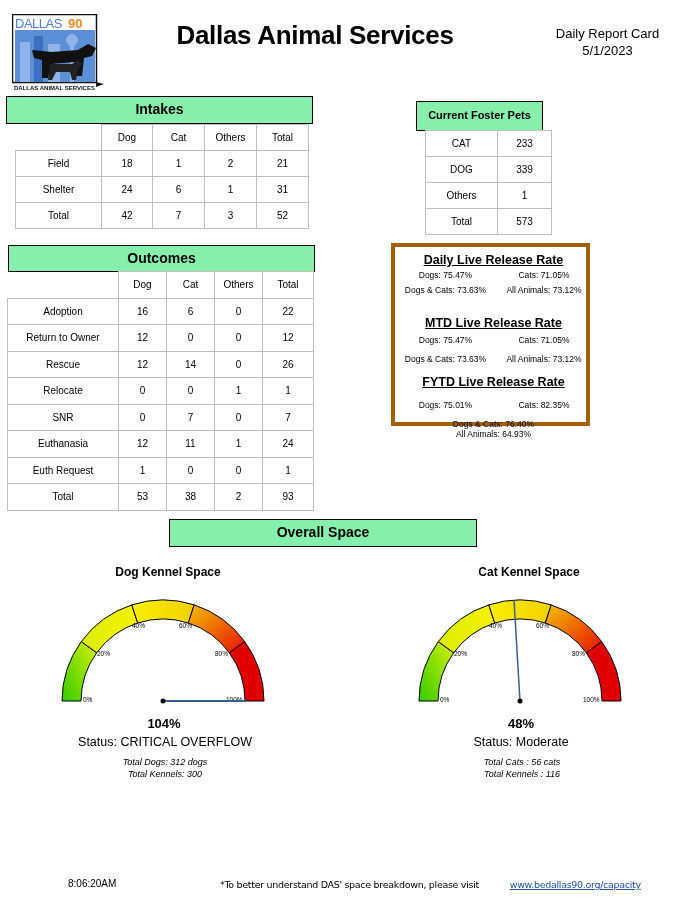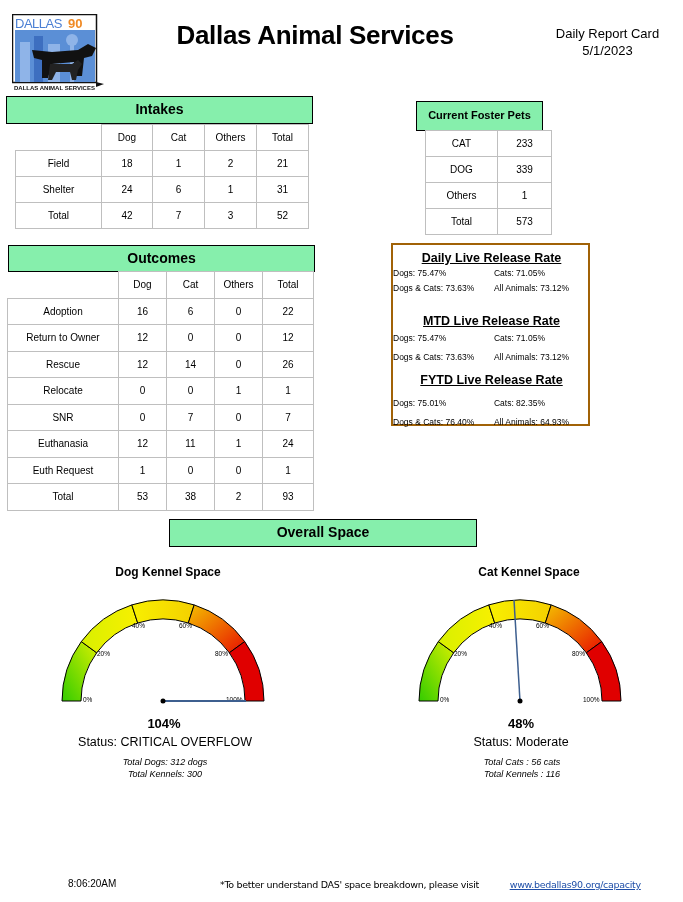--- a/index.html
+++ b/index.html
@@ -41,25 +41,25 @@
   .outcomes-table td.c4 { width: 51px; }
 
   
   .foster-head { left: 416px; top: 101px; width: 127px; height: 30px; font-size: 11px; line-height: 27px; }
   .foster-table { left: 425px; top: 130px; }
   .foster-table td { height: 26px; }
   .foster-table td.c0 { width: 72px; }
   .foster-table td.c1 { width: 54px; }
 
   
-  .lrr { left: 391px; top: 243px; width: 199px; height: 183px; border: 2px solid #a16207; }
+  .lrr { left: 391px; top: 243px; width: 199px; height: 183px; border: 4px solid #a16207; }
   .lrr-section { position: absolute; left: 0; width: 197px; }
   .lrr-title { text-align: center; font-size: 12.5px; font-weight: bold; text-decoration: underline; }
   .lrr-row { display: flex; font-size: 8.5px; margin-top: 6px; }
-  .lrr-row span { flex: 1; text-align: left; }
+  .lrr-row span { flex: 1; text-align: center; }
   .lrr-row span.left { flex: 1.05; }
 
   
   .space-head { left: 169px; top: 519px; width: 308px; height: 28px; font-size: 14px; line-height: 25px; }
 
   .gauge-title { font-size: 12px; font-weight: bold; text-align: center; width: 200px; }
   .gauge { position: absolute; }
   .pct { font-size: 13px; font-weight: bold; text-align: center; }
   .status { font-size: 12.5px; text-align: center; }
   .note { font-size: 9px; font-style: italic; text-align: center; line-height: 12px; }
@@ -243,21 +243,21 @@
       <span class="left">Dogs &amp; Cats: 73.63%</span>
       <span>All Animals: 73.12%</span>
     </div>
   </div>
   <div class="lrr-section" style="top:128px;">
     <div class="lrr-title">FYTD Live Release Rate</div>
     <div class="lrr-row" style="margin-top:11px;">
       <span class="left">Dogs: 75.01%</span>
       <span>Cats: 82.35%</span>
     </div>
-    <div class="lrr-row" style="margin-top:9px;">
+    <div class="lrr-row" style="margin-top:9px;flex-direction:column;">
       <span class="left">Dogs &amp; Cats: 76.40%</span>
       <span>All Animals: 64.93%</span>
     </div>
   </div>
 </div>
 
 <div class="abs box-head space-head">Overall Space</div>
 
 <div class="abs gauge-title" style="left:68px; top:565px;">Dog Kennel Space</div>
 <svg class="gauge" style="left:58px; top:598px;" width="215" height="112" viewBox="0 0 215 112">

